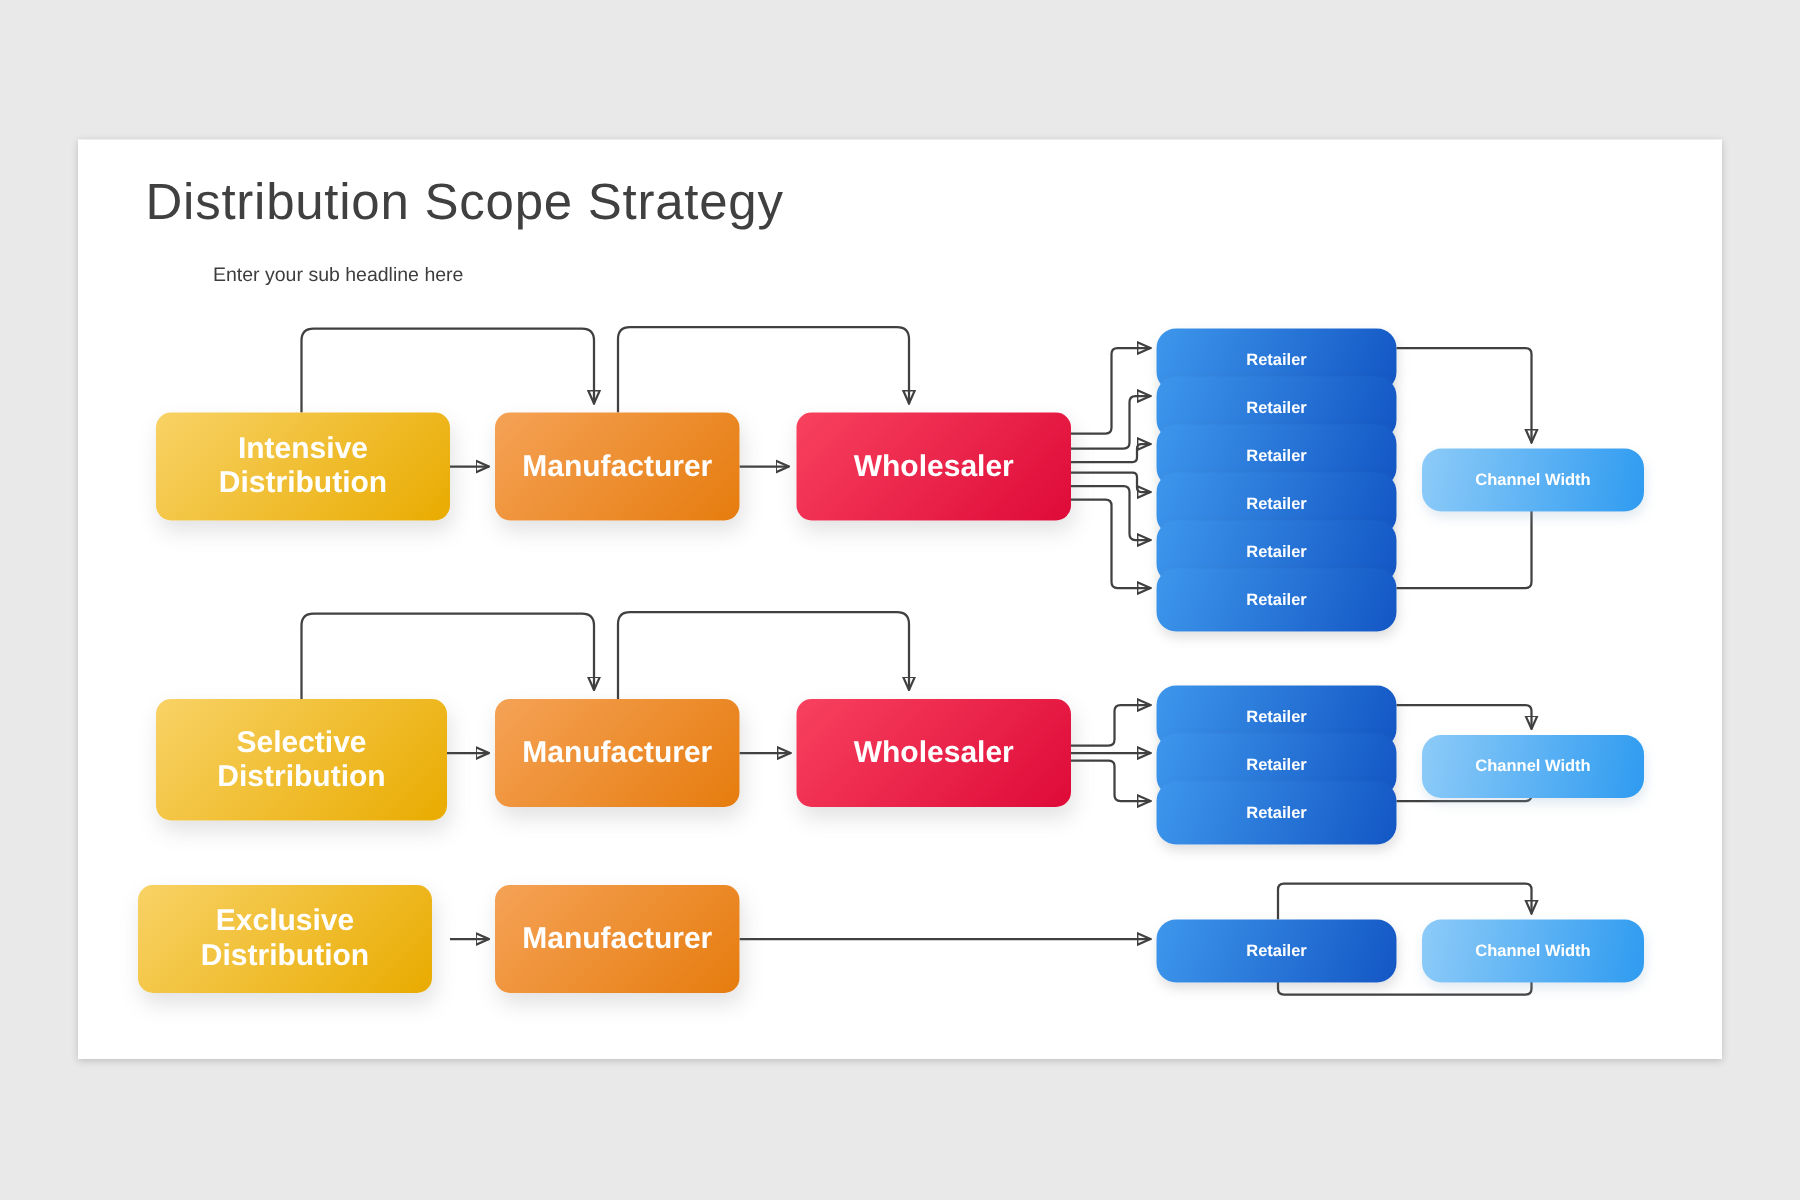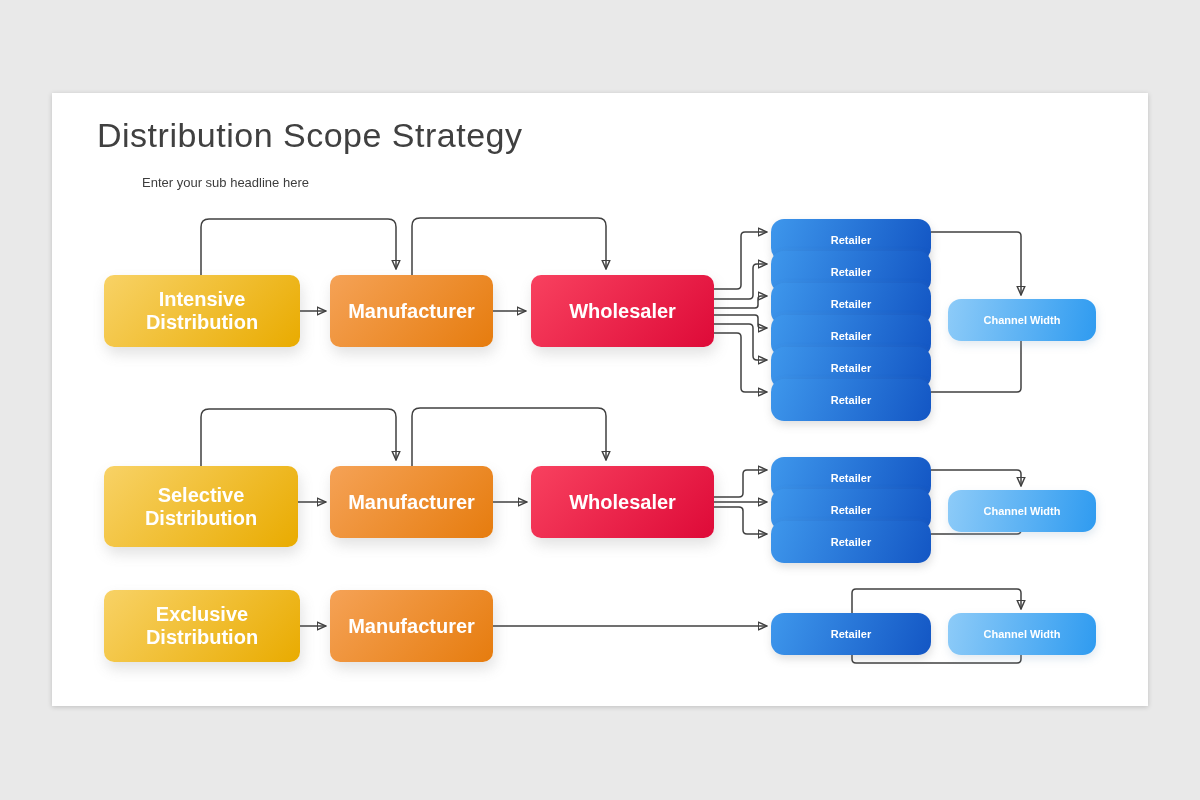--- a/index.html
+++ b/index.html
@@ -107,17 +107,17 @@
 
 <div class="box yellow" style="left:104px; top:466px; width:194px; height:81px;">Selective Distribution</div>
 <div class="box orange" style="left:330px; top:466px; width:163px; height:72px;">Manufacturer</div>
 <div class="box pink" style="left:531px; top:466px; width:183px; height:72px;">Wholesaler</div>
 
 <div class="pill blue" style="left:771px; top:457px;">Retailer</div>
 <div class="pill blue" style="left:771px; top:489px;">Retailer</div>
 <div class="pill blue" style="left:771px; top:521px;">Retailer</div>
 <div class="pill light" style="left:948px; top:490px;">Channel Width</div>
 
-<div class="box yellow" style="left:104px; top:590px; width:196px; height:72px;">Exclusive Distribution</div>
+<div class="box yellow" style="left:92px; top:590px; width:196px; height:72px;">Exclusive Distribution</div>
 <div class="box orange" style="left:330px; top:590px; width:163px; height:72px;">Manufacturer</div>
 
 <div class="pill blue" style="left:771px; top:613px;">Retailer</div>
 <div class="pill light" style="left:948px; top:613px;">Channel Width</div>
 
 </body></html>

